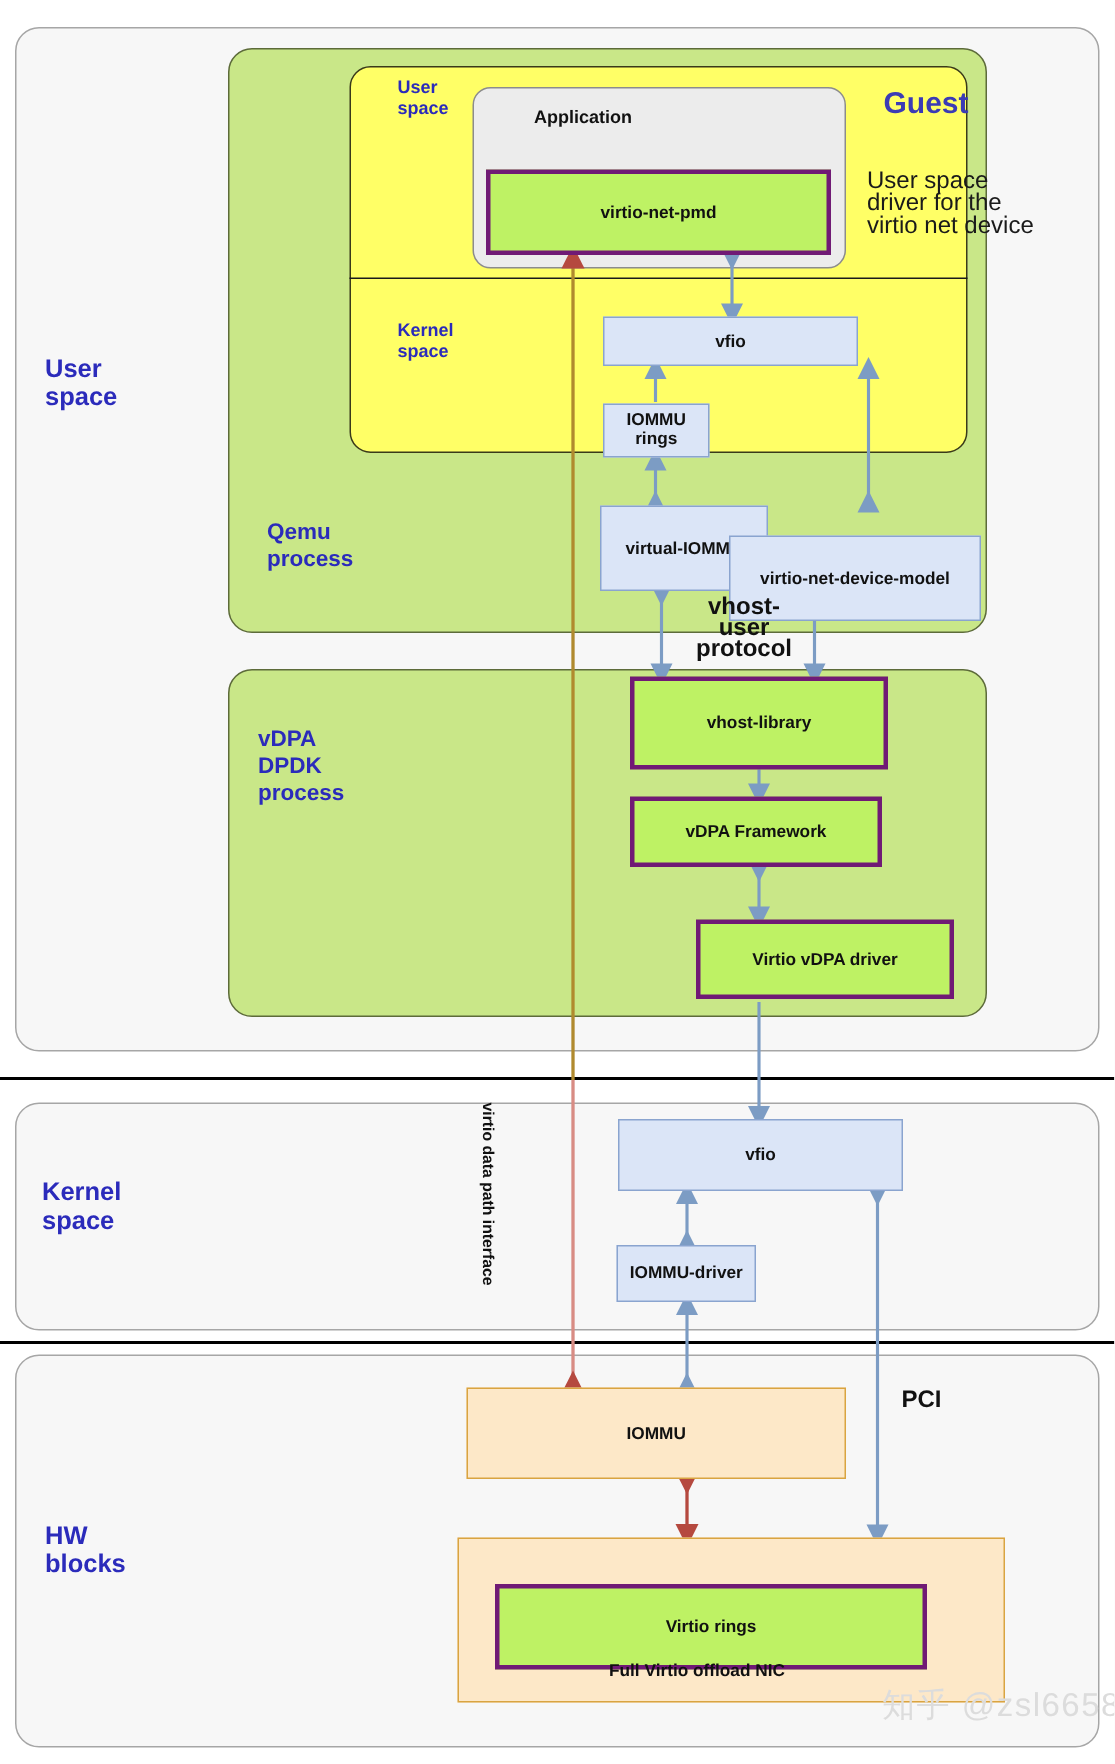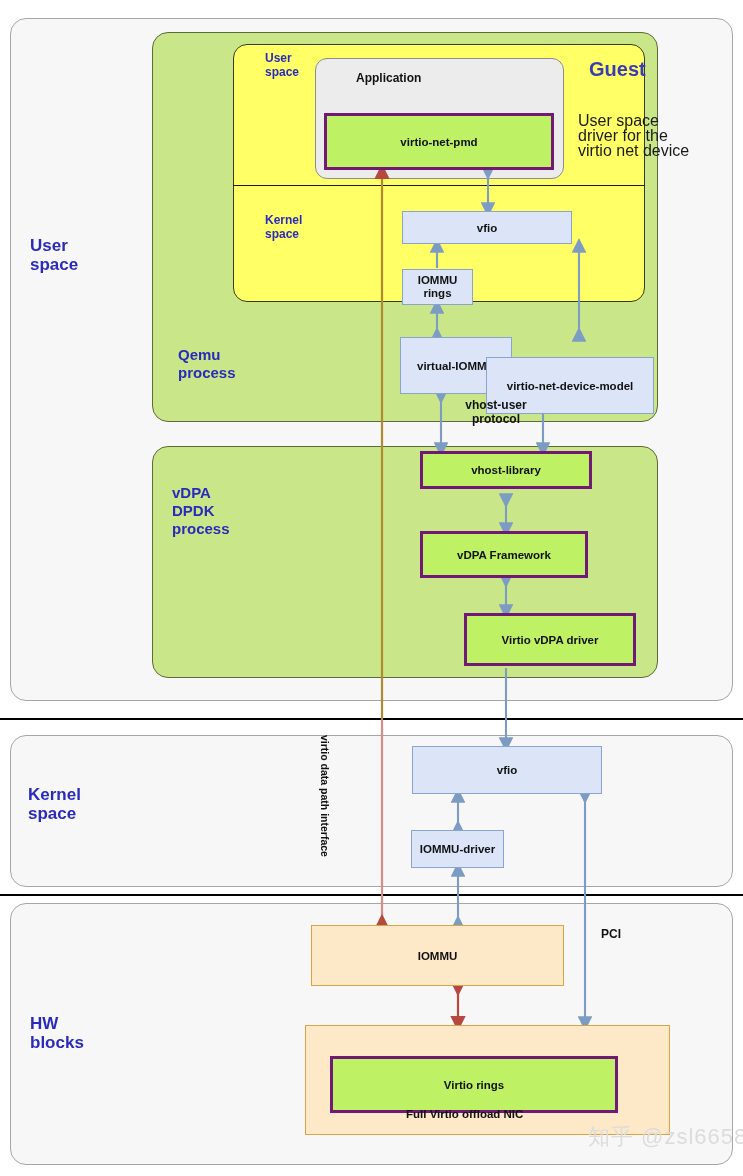--- a/index.html
+++ b/index.html
@@ -52,40 +52,40 @@
         font-size:11.5px;font-weight:bold;color:#111;padding:0 4px;}
   .n-pink{background:#bef264;border:3px solid #701a75;}
   .n-blue{background:#dbe5f7;border:1px solid #8aa4cf;}
   .n-orange{background:#fde8c8;border:1px solid #d9a441;}
 
   #virtio-net-pmd{left:324px;top:113px;width:230px;height:57px;}
   #vfio-guest{left:402px;top:211px;width:170px;height:33px;}
   #iommu-driver{left:402px;top:269px;width:71px;height:36px;line-height:13px;}
   #virtual-iommu{left:400px;top:337px;width:112px;height:57px;}
   #virtio-net-dev{left:486px;top:337px;width:168px;height:57px;margin-top:20px;}
-  #vhost-library{left:420px;top:451px;width:172px;height:38px;}
+  #vhost-library{left:420px;top:451px;width:172px;height:62px;}
   #vdpa-framework{left:420px;top:531px;width:168px;height:47px;}
   #virtio-vdpa-driver{left:420px;top:613px;width:172px;height:53px;margin-left:44px;}
   #vfio-kernel{left:412px;top:746px;width:190px;height:48px;}
   #iommu-driver-k{left:411px;top:830px;width:93px;height:38px;}
   #iommu-hw{left:311px;top:925px;width:253px;height:61px;}
   #nic-box{left:305px;top:1025px;width:365px;height:110px;background:#fde8c8;
            border:1px solid #d9a441;}
   #virtio-rings{left:330px;top:1056px;width:288px;height:57px;}
   .nic-label{font-size:11.5px;font-weight:bold;color:#111;}
 
   
   #wires{left:0;top:0;width:743px;height:1176px;pointer-events:none;}
 
   
   #datapath-label{left:331px;top:735px;width:120px;height:16px;
       transform:rotate(90deg);transform-origin:left top;
       font-size:10.5px;font-weight:bold;color:#111;white-space:nowrap;}
 
-  .plain-lbl{font-size:12px;font-weight:bold;color:#111;line-height:14px;}
+  .plain-lbl{font-size:16px;font-weight:bold;color:#111;line-height:14px;}
 
   
   #watermark{left:588px;top:1122px;font-size:22px;color:#dcdcdc;white-space:nowrap;
              letter-spacing:1px;}
 </style>
 </head>
 <body>
 
 <div id="stage">
 

